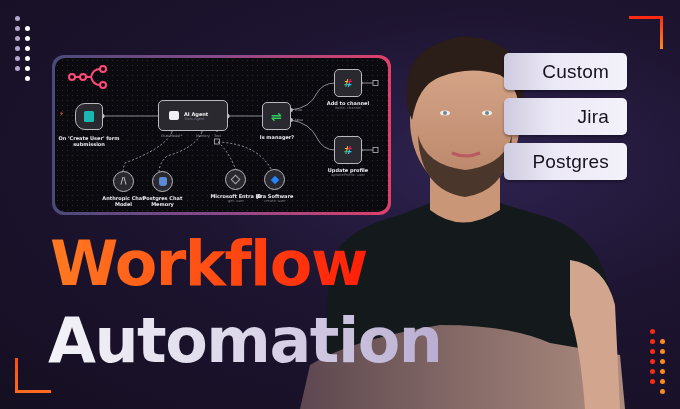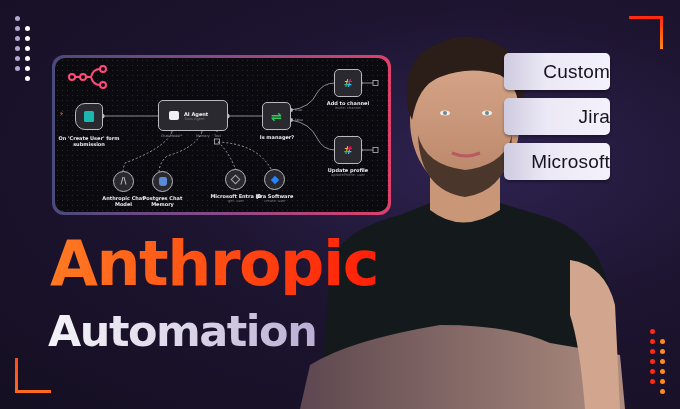--- a/index.html
+++ b/index.html
@@ -37,41 +37,41 @@
   .node-label { position: absolute; color: #e8e8ee; font-size: 5px; font-weight: bold; text-align: center; white-space: nowrap; line-height: 1.2; }
   .node-sub { position: absolute; color: #7a7a84; font-size: 3.6px; text-align: center; white-space: nowrap; }
   .circle-node {
     position: absolute; width: 21px; height: 21px; border-radius: 50%;
     background: #2a2930; border: 1.5px solid #b9b9c2; display: flex; align-items: center; justify-content: center;
   }
   .port-label { position: absolute; color: #9a9aa4; font-size: 3.4px; white-space: nowrap; }
 
   
   .tag {
-    position: absolute; left: 504px; height: 37px; width: 106px;
+    position: absolute; left: 504px; height: 37px; width: 123px;
     border-radius: 5px; background: linear-gradient(90deg, #cfcbe0 0%, #ece9f6 40%, #f3f1fa 100%);
     box-shadow: 0 2px 3px rgba(0,0,0,0.35);
-    display: flex; align-items: center; justify-content: flex-end; padding-right: 0;
+    display: flex; align-items: center; justify-content: flex-end; padding-right: 18px;
     font-family: "Liberation Sans", sans-serif; font-size: 19px; color: #16121f; letter-spacing: 0.2px;
   }
 
   
   .person { position: absolute; left: 290px; top: 25px; width: 345px; height: 384px; }
 
   .headline {
     position: absolute; font-family: "DejaVu Sans", sans-serif; font-weight: bold;
     letter-spacing: -1.5px; line-height: 1;
   }
   .h-workflow {
     left: 50px; top: 233px; font-size: 62px;
     background: linear-gradient(90deg, #ff7a22 0%, #ff4a12 55%, #ff1f08 100%);
     -webkit-background-clip: text; background-clip: text; color: transparent;
   }
   .h-automation {
-    left: 48px; top: 310px; font-size: 43px;
+    left: 48px; top: 310px; font-size: 62px;
     background: linear-gradient(90deg, #f4f3f8 0%, #ddd7ea 50%, #b9aed2 100%);
     -webkit-background-clip: text; background-clip: text; color: transparent;
   }
 </style>
 </head>
 <body>
 
 <div class="dots">
   <div class="dot" style="left:15px;top:16px;background:#b4a8d0"></div>
   <div class="dot" style="left:15px;top:26px;background:#b4a8d0"></div>
@@ -245,16 +245,16 @@
   <ellipse cx="155" cy="88" rx="5" ry="2.5" fill="#f4ece8"></ellipse>
   <ellipse cx="197" cy="88" rx="5" ry="2.5" fill="#f4ece8"></ellipse>
   <circle cx="155" cy="88" r="2" fill="#6a8898"></circle>
   <circle cx="197" cy="88" r="2" fill="#6a8898"></circle>
 
   <path d="M162 128 Q176 134 190 128" stroke="#b85a60" stroke-width="3" fill="none"></path>
 </svg>
 
 <div class="tag" style="top:53px;">Custom</div>
 <div class="tag" style="top:98px;">Jira</div>
-<div class="tag" style="top:143px;">Microsoft</div>
-
-<div class="headline h-workflow">Anthropic</div>
+<div class="tag" style="top:143px;">Postgres</div>
+
+<div class="headline h-workflow">Workflow</div>
 <div class="headline h-automation">Automation</div>
 
 </body></html>

